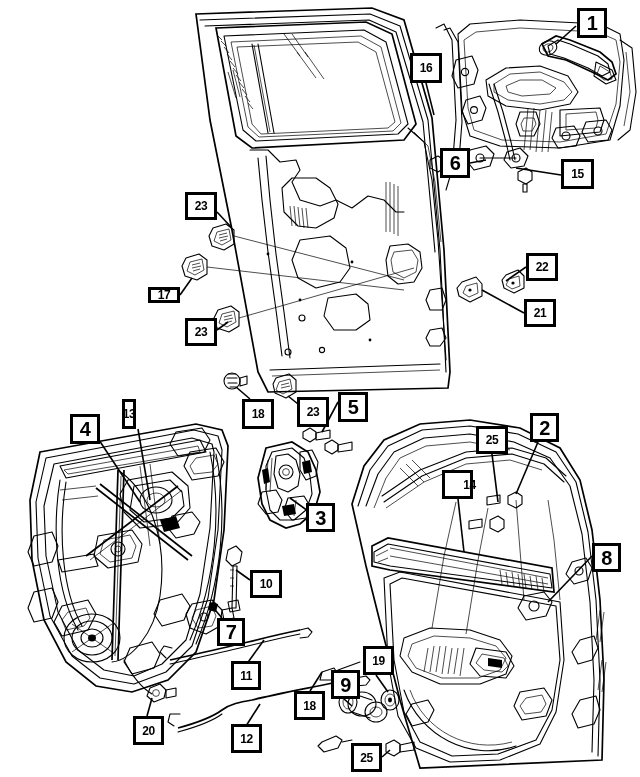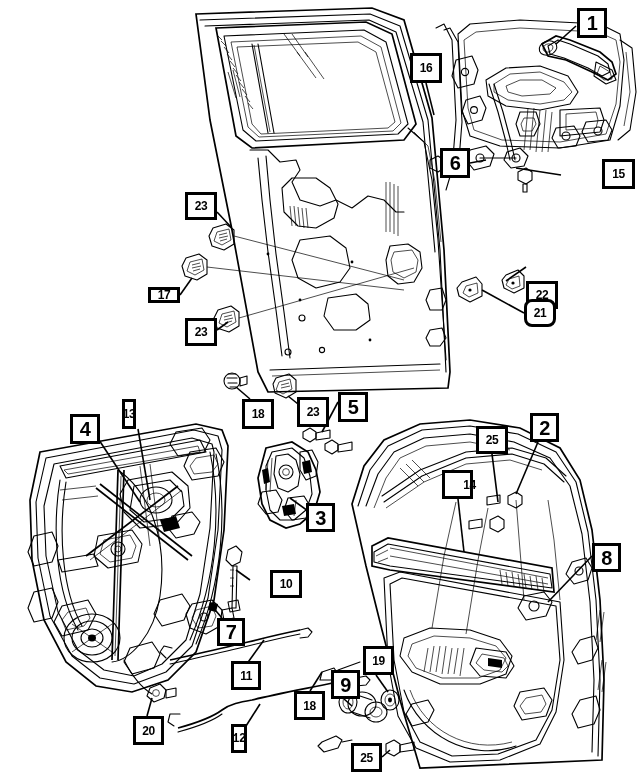--- a/index.html
+++ b/index.html
@@ -447,38 +447,38 @@
       <path class="ld" d="M376,675 L388,692"></path>
       <path class="ld" d="M344,699 L352,706"></path>
       <path class="ld" d="M382,757 L390,750"></path>
     </g>
   </svg>
 
   <div id="callout-layer">
       <div class="callout c1" style="left: 577px; top: 8px; width: 30px; height: 30px;">1</div>
       <div class="callout c2" style="left: 410px; top: 53px; width: 32px; height: 30px;">16</div>
       <div class="callout c1" style="left: 440px; top: 148px; width: 30px; height: 30px;">6</div>
-      <div class="callout c2" style="left: 561px; top: 159px; width: 33px; height: 30px; margin-left: 41px;">15</div>
-      <div class="callout c2" style="left: 526px; top: 253px; width: 32px; height: 28px; margin-top: 28px;">22</div>
-      <div class="callout c2" style="left: 524px; top: 299px; width: 32px; height: 28px; border-radius: 8px;">21</div>
+      <div class="callout c2" style="left: 561px; top: 159px; width: 33px; height: 30px;">15</div>
+      <div class="callout c2" style="left: 526px; top: 253px; width: 32px; height: 28px;">22</div>
+      <div class="callout c2" style="left: 524px; top: 299px; width: 32px; height: 28px;">21</div>
       <div class="callout c2" style="left: 185px; top: 192px; width: 32px; height: 28px;">23</div>
       <div class="callout c2" style="left: 148px; top: 287px; width: 32px; height: 16px;">17</div>
       <div class="callout c2" style="left: 185px; top: 318px; width: 32px; height: 28px;">23</div>
       <div class="callout c1" style="left: 70px; top: 414px; width: 30px; height: 30px;">4</div>
       <div class="callout c2" style="left: 122px; top: 399px; width: 14px; height: 30px;">13</div>
       <div class="callout c2" style="left: 242px; top: 399px; width: 32px; height: 30px;">18</div>
       <div class="callout c2" style="left: 297px; top: 397px; width: 32px; height: 30px;">23</div>
       <div class="callout c1" style="left: 338px; top: 392px; width: 30px; height: 30px;">5</div>
       <div class="callout c1" style="left: 306px; top: 503px; width: 29px; height: 29px;">3</div>
-      <div class="callout c2" style="left: 250px; top: 570px; width: 32px; height: 28px; margin-left: 20px;">10</div>
+      <div class="callout c2" style="left: 250px; top: 570px; width: 32px; height: 28px;">10</div>
       <div class="callout c1" style="left: 217px; top: 618px; width: 28px; height: 28px;">7</div>
       <div class="callout c2" style="left: 231px; top: 661px; width: 30px; height: 29px;">11</div>
       <div class="callout c2" style="left: 294px; top: 691px; width: 31px; height: 29px;">18</div>
       <div class="callout c2" style="left: 133px; top: 716px; width: 31px; height: 29px;">20</div>
-      <div class="callout c2" style="left: 231px; top: 724px; width: 16px; height: 29px; font-family: Liberation Mono, monospace;">12</div>
+      <div class="callout c2" style="left: 231px; top: 724px; width: 31px; height: 29px;">12</div>
       <div class="callout c2" style="left: 476px; top: 426px; width: 32px; height: 28px;">25</div>
       <div class="callout c1" style="left: 530px; top: 413px; width: 29px; height: 29px;">2</div>
       <div class="callout c2" style="left: 442px; top: 470px; width: 31px; height: 29px; padding-left: 24px;">14</div>
       <div class="callout c1" style="left: 592px; top: 543px; width: 29px; height: 29px;">8</div>
       <div class="callout c2" style="left: 363px; top: 646px; width: 31px; height: 29px;">19</div>
       <div class="callout c1" style="left: 331px; top: 670px; width: 29px; height: 29px;">9</div>
       <div class="callout c2" style="left: 351px; top: 743px; width: 31px; height: 29px;">25</div>
     </div>
 </div>
 

